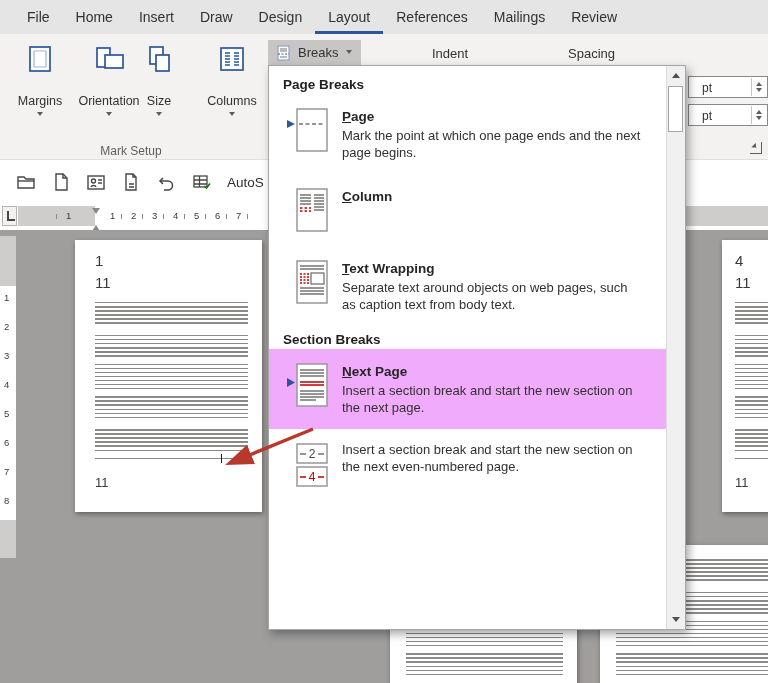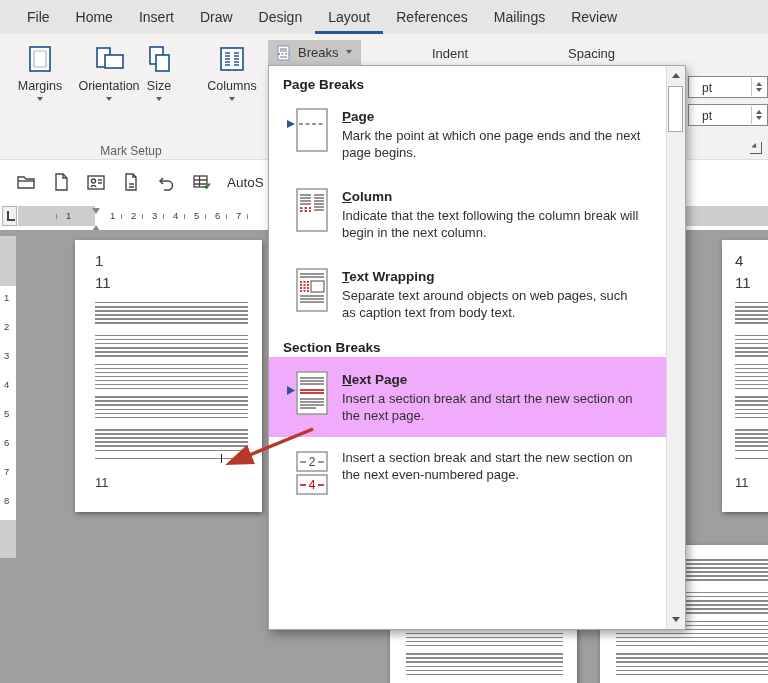--- a/index.html
+++ b/index.html
@@ -10,21 +10,21 @@
   .tabbar{position:absolute;left:0;top:0;width:100%;height:34px;background:#e5e5e5;
           display:flex;align-items:stretch;padding-left:14px;box-sizing:border-box;}
   .tab{font-size:14px;color:#323130;padding:0 13px;display:flex;align-items:center;cursor:default;}
   .tab.active{border-bottom:3px solid #2b579a;padding-top:3px;}
 
   
   .ribbon{position:absolute;left:0;top:34px;width:100%;height:126px;background:#f3f2f1;
           border-bottom:1px solid #e1dfdd;box-sizing:border-box;}
   .big-btn{position:absolute;top:6px;text-align:center;font-size:12.5px;color:#323130;}
   .big-btn svg{display:block;margin:4px auto 0;}
-  .big-btn .lbl{margin-top:5px;}
+  .big-btn .lbl{margin-top:20px;}
   .chev{width:0;height:0;border:3.5px solid transparent;border-top:4.5px solid #605e5c;margin:4px auto 0;}
   .grp-label{position:absolute;top:110px;left:0;width:262px;text-align:center;font-size:12px;color:#605e5c;}
   .breaks-btn{position:absolute;left:268px;top:6px;height:25px;background:#c8c6c4;
               display:flex;align-items:center;gap:7px;padding:0 9px;font-size:13px;color:#323130;}
   .breaks-btn .chev{margin:2px 0 0 1px;}
   .col-head{position:absolute;top:12px;font-size:13px;color:#323130;}
   .ptfield{position:absolute;left:688px;width:80px;height:22px;background:#fff;border:1px solid #8a8886;
            box-sizing:border-box;font-size:12px;color:#323130;}
   .ptfield .val{position:absolute;left:13px;top:4px;}
   .spin{position:absolute;right:1px;top:1px;width:14px;height:18px;border-left:1px solid #c8c6c4;}
@@ -304,21 +304,20 @@
 
       <div class="mi">
         <svg class="ic" width="44" height="46" viewBox="0 0 44 46">
           <rect x="12" y="2" width="30" height="42" fill="#fff" stroke="#9a9896" stroke-width="1.5"></rect>
           <path stroke="#767472" stroke-width="1.4" d="M15 8h11M15 11h11M15 14h11M15 17h11"></path>
           <path stroke="#c00000" stroke-width="1.4" stroke-dasharray="2.5 2" d="M15 21h11M15 24h11"></path>
           <path stroke="#767472" stroke-width="1.4" d="M29 8h10M29 11h10M29 14h10M29 17h10M29 20h10M29 23h10"></path>
         </svg>
         <div>
           <div class="tt"><span></span><span class="u">C</span><span>olumn</span></div>
-          <div class="dd">Indicate that the text following the column break will begin in the next column.</div>
         </div>
       </div>
 
       <div class="mi">
         <svg class="ic" width="44" height="46" viewBox="0 0 44 46">
           <rect x="12" y="2" width="30" height="42" fill="#fff" stroke="#9a9896" stroke-width="1.5"></rect>
           <path stroke="#767472" stroke-width="1.4" d="M15 7h24M15 10h24"></path>
           <rect x="26" y="14" width="13" height="11" fill="#fff" stroke="#767472" stroke-width="1.3"></rect>
           <path stroke="#c00000" stroke-width="1.3" stroke-dasharray="2 1.5" d="M15 15h9M15 18h9M15 21h9M15 24h9"></path>
           <path stroke="#767472" stroke-width="1.4" d="M15 29h24M15 32h24M15 35h24"></path>

